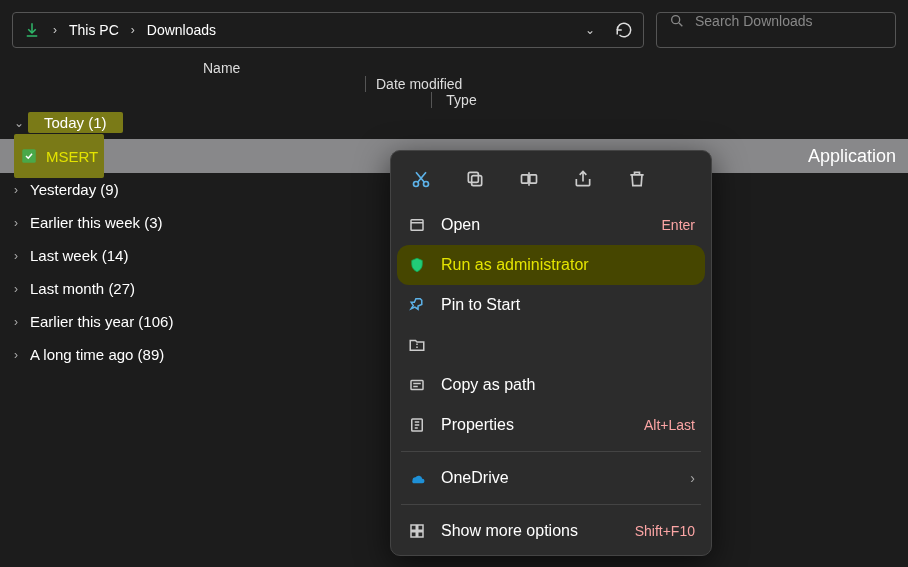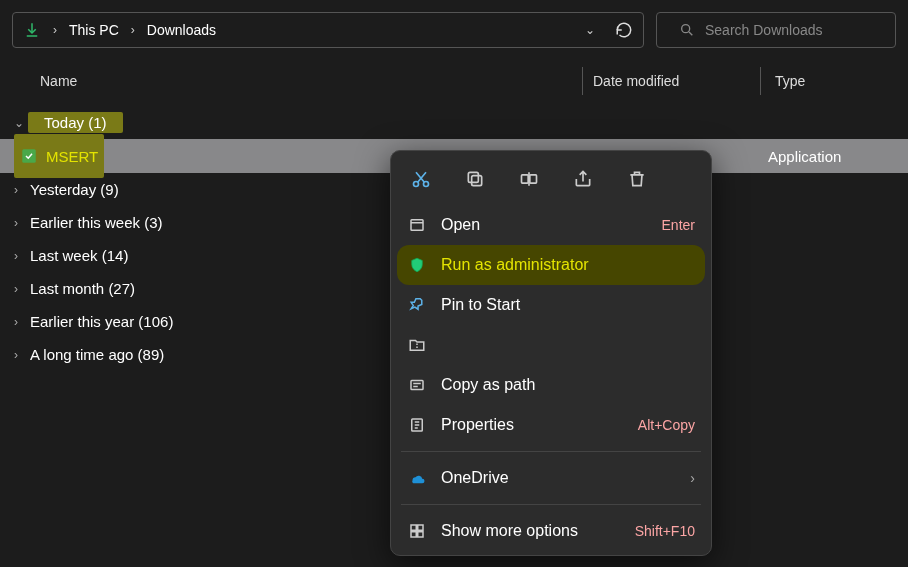--- a/index.html
+++ b/index.html
@@ -32,45 +32,46 @@
     }
     .addr-dl-icon svg { width: 18px; height: 18px; display:block; }
     .chevron-sep { color: #ccc; font-size: 12px; margin: 0 6px; }
     .crumb { color: #fff; font-size: 14px; }
     .addr-spacer { flex: 1; }
     .addr-drop { color:#ccc; font-size:12px; margin-right:14px; cursor:pointer; }
     .refresh svg { width: 18px; height: 18px; display:block; }
     .searchbar {
       width: 240px;
       display: flex;
-      align-items: center;
+      align-items: flex-start;
       border: 1px solid #555;
       border-radius: 4px;
       height: 36px;
-      padding: 0 22px;
+      padding: 0 12px;
       gap: 10px;
     }
     .search-icon svg { width:16px; height:16px; display:block; }
     .search-input {
       background: transparent;
       border: none;
       outline: none;
       color:#fff;
       font-size:14px;
       width: 100%;
     }
     .search-input::placeholder { color:#888; }
     
     .col-headers {
       display: flex;
       height: 42px;
       align-items: center;
       font-size: 14px;
       color: #ddd;
       position: relative;
+      flex-direction: column;
     }
     .col-name { padding-left: 40px; width: 582px; }
     .col-date { width: 178px; padding-left: 10px; border-left: 1px solid #555; height: 28px; display:flex; align-items:center; }
     .col-type { padding-left: 14px; border-left: 1px solid #555; height: 28px; display:flex; align-items:center; }
     
     .listing { padding-top: 4px; }
     .group, .file-row {
       display: flex;
       align-items: center;
       height: 33px;
@@ -89,21 +90,21 @@
     .file-row .file-inner {
       background: #7a7a17;
       display:flex;
       align-items:center;
       padding: 13px 6px;
       border-radius:2px;
       margin-left: 0px;
     }
     .file-icon svg { width:18px; height:18px; display:block; margin-right:8px; }
     .file-name { color:#e4e400; font-weight:500; }
-    .file-type { position:absolute; left:768px; color:#fff; font-size:15px; }
+    .file-type { position:absolute; left:808px; color:#fff; font-size:18px; }
     
     .context-menu {
       position: absolute;
       left: 390px;
       top: 150px;
       width: 322px;
       background: #2c2c2c;
       border: 1px solid #444;
       border-radius: 10px;
       box-shadow: 0 8px 32px rgba(0,0,0,.6);
@@ -314,21 +315,21 @@
   </div>
 
   <div class="ctx-item">
     <span class="ctx-ico">
       <svg viewBox="0 0 24 24" fill="none" stroke="#ccc" stroke-width="2">
           <rect x="5" y="4" width="14" height="16" rx="1"></rect>
           <path d="M9 8h6M9 12h6M9 16h4"></path>
         </svg>
     </span>
     <span class="ctx-label">Properties</span>
-    <span class="ctx-shortcut">Alt+Copy</span>
+    <span class="ctx-shortcut">Alt+Last</span>
   </div>
 
   <div class="ctx-sep"></div>
 
   <div class="ctx-item">
     <span class="ctx-ico">
       <svg viewBox="0 0 24 24">
           <path d="M6 15a4 4 0 014-4 5 5 0 019 2 3 3 0 010 6H7a3 3 0 01-1-4z" fill="#1e90d6"></path>
         </svg>
     </span>

